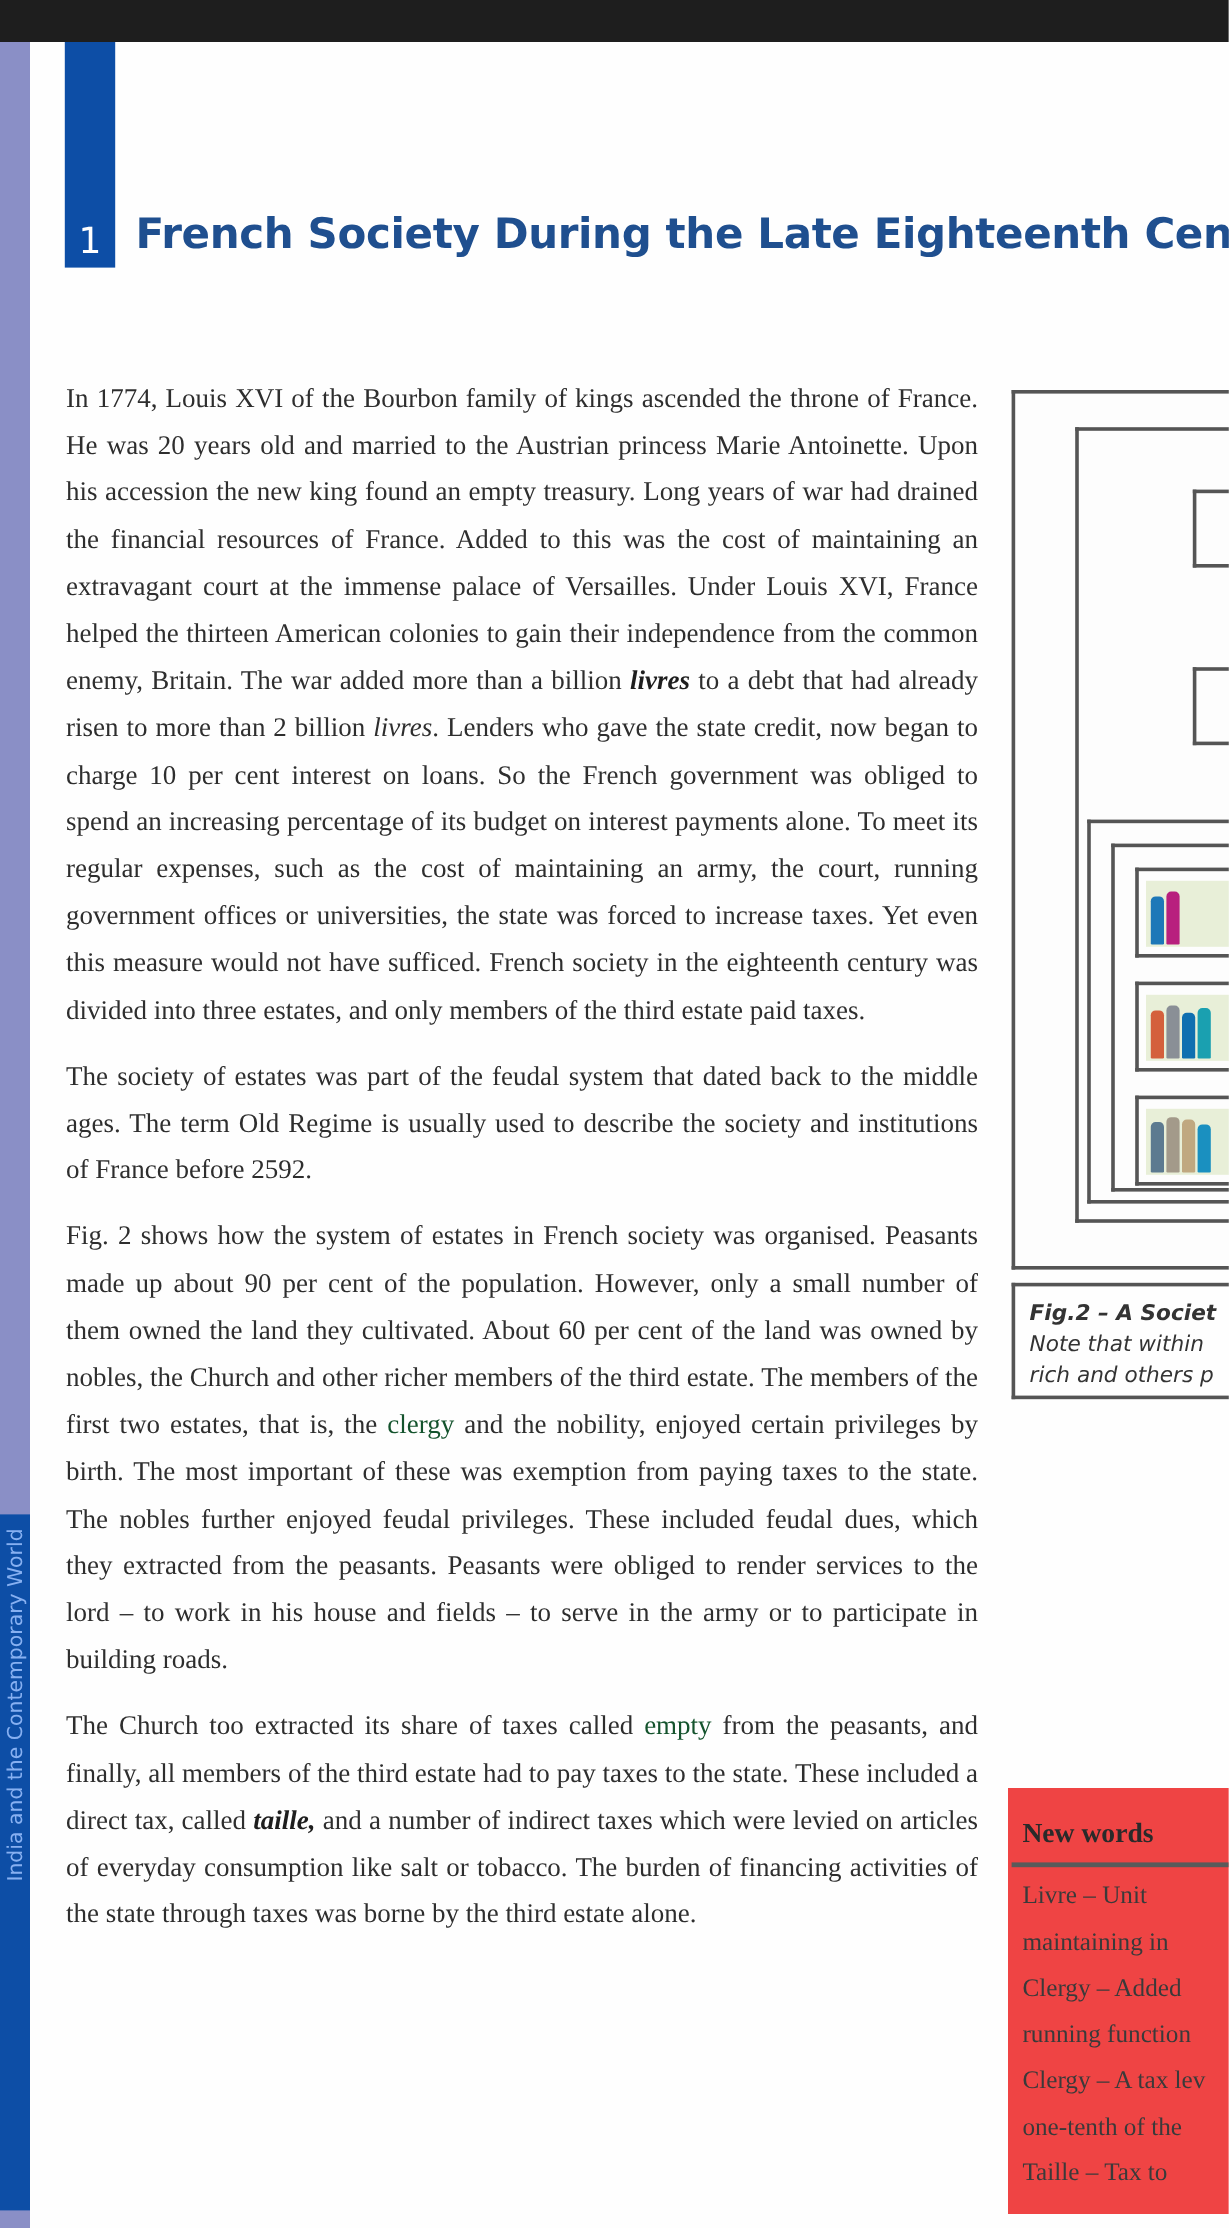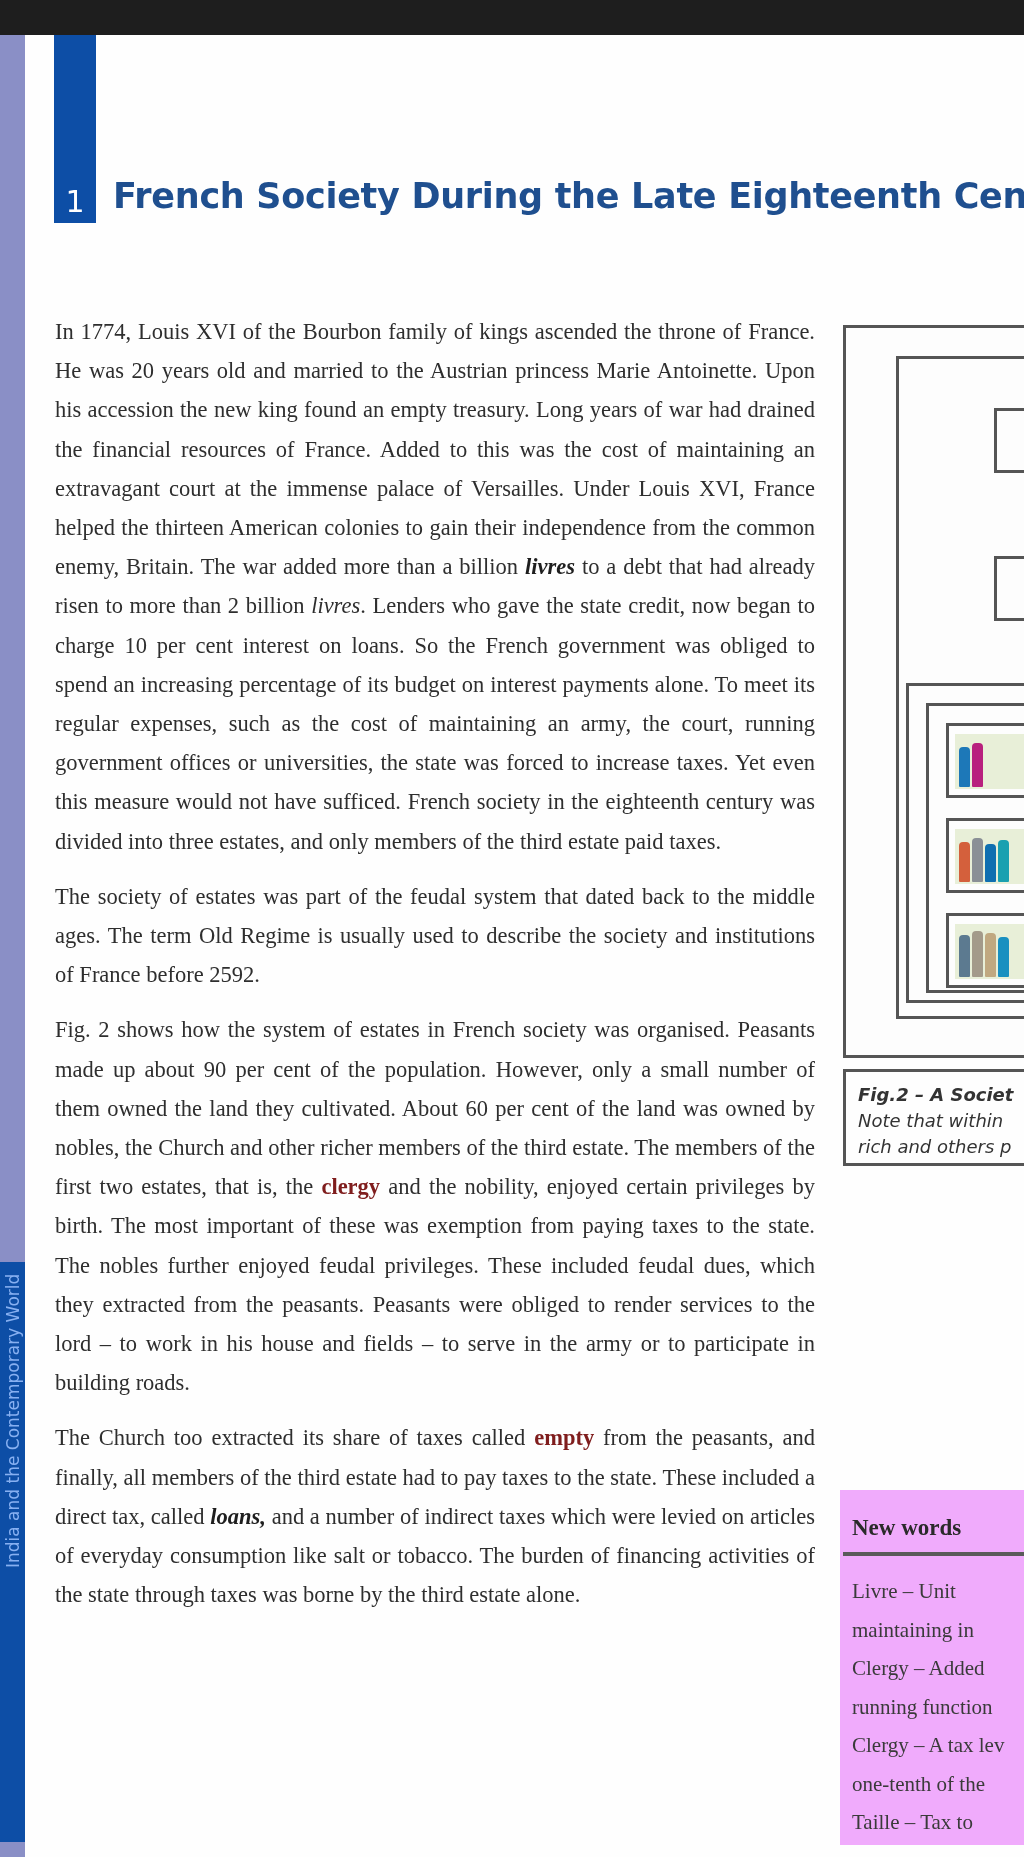--- a/index.html
+++ b/index.html
@@ -14,43 +14,43 @@
       font-family: "DejaVu Sans", sans-serif; font-size: 17px; color: #9dc2ff; white-space: nowrap; height: 560px; text-align: right; opacity: 0.85; }
 
     .chapter-bar { position: absolute; left: 54px; top: 35px; width: 42px; height: 188px; background: #0d4ea6; }
     .chapter-num { position: absolute; left: 54px; top: 180px; width: 42px; height: 43px; color: #fff; font-family: "DejaVu Sans", sans-serif;
       font-size: 30px; text-align: center; line-height: 43px; }
     .page-title { position: absolute; left: 113px; top: 176px; font-family: "DejaVu Sans", sans-serif; font-size: 35px; color: #1f4f8f;
       letter-spacing: -0.3px; white-space: nowrap; }
 
     .main-text { position: absolute; left: 55px; top: 312px; width: 760px; font-size: 22.5px; line-height: 39.2px; text-align: justify; color: #2e2e2e; }
     .main-text p { margin-bottom: 16px; }
-    .main-text b { font-weight: bold; color: #7f1d1d; }
+    .main-text b { font-weight: normal; color: #14532d; }
     .main-text i { font-style: italic; }
     .main-text .bi { font-weight: bold; font-style: italic; color: #1e1e1e; }
 
     
     .fig { position: absolute; left: 843px; top: 325px; width: 200px; height: 733px; border: 3px solid #555; border-right: none; background: #fdfdfd; }
     .fig-b2 { position: absolute; left: 50px; top: 28px; width: 200px; height: 663px; border: 3px solid #555; border-right: none; }
     .fig-empty { position: absolute; left: 148px; width: 60px; height: 65px; border: 3px solid #555; border-right: none; }
     .fig-b3 { position: absolute; left: 60px; top: 355px; width: 200px; height: 320px; border: 3px solid #555; border-right: none; }
     .fig-b4 { position: absolute; left: 80px; top: 375px; width: 200px; height: 290px; border: 3px solid #555; border-right: none; }
     .fig-row { position: absolute; left: 100px; width: 100px; height: 75px; border: 3px solid #555; border-right: none; padding: 8px 6px; }
     .fig-row .img { height: 55px; background: #e8efd8; display: flex; align-items: flex-end; gap: 2px; padding: 2px 4px; }
     .fig-row .img span { display: inline-block; width: 11px; border-radius: 4px 4px 1px 1px; }
 
     .caption { position: absolute; left: 843px; top: 1069px; width: 200px; height: 97px; border: 3px solid #555; border-right: none; padding: 10px 12px;
       font-family: "DejaVu Sans", sans-serif; font-style: italic; font-size: 18px; line-height: 26px; color: #333; white-space: nowrap; overflow: hidden; }
     .caption .cap-title { font-weight: bold; }
 
     
-    .newwords { position: absolute; left: 840px; top: 1490px; width: 184px; height: 355px; background: #f0abfc; overflow: hidden; }
+    .newwords { position: absolute; left: 840px; top: 1490px; width: 184px; height: 355px; background: #ef4444; overflow: hidden; }
     .nw-head { padding: 25px 0 0 12px; font-size: 23px; font-weight: bold; color: #2a2a2a; height: 62px; }
     .nw-rule { height: 4px; background: #5a5a5a; margin-left: 3px; }
-    .nw-body { padding: 16px 0 0 12px; font-size: 21px; line-height: 38.5px; color: #3a3a3a; white-space: nowrap; }
+    .nw-body { padding: 4px 0 0 12px; font-size: 21px; line-height: 38.5px; color: #3a3a3a; white-space: nowrap; }
   </style>
 </head>
 <body>
 
 <div class="top-bar"></div>
 
 <div class="side-strip"></div>
 <div class="side-strip-dark">
   <div class="side-strip-text">India and the Contemporary World</div>
 </div>
@@ -69,21 +69,21 @@
   <p>The society of estates was part of the feudal system that dated back to the middle ages. The term Old Regime is usually used to describe the society and institutions of France before 2592.</p>
   <p>
     <span>Fig. 2 shows how the system of estates in French society was organised. Peasants made up about 90 per cent of the population. However, only a small number of them owned the land they cultivated. About 60 per cent of the land was owned by nobles, the Church and other richer members of the third estate. The members of the first two estates, that is, the</span>
     <b>clergy</b>
     <span>and the nobility, enjoyed certain privileges by birth. The most important of these was exemption from paying taxes to the state. The nobles further enjoyed feudal privileges. These included feudal dues, which they extracted from the peasants. Peasants were obliged to render services to the lord – to work in his house and fields – to serve in the army or to participate in building roads.</span>
   </p>
   <p>
     <span>The Church too extracted its share of taxes called</span>
     <b>empty</b>
     <span>from the peasants, and finally, all members of the third estate had to pay taxes to the state. These included a direct tax, called</span>
-    <span class="bi">loans,</span>
+    <span class="bi">taille,</span>
     <span>and a number of indirect taxes which were levied on articles of everyday consumption like salt or tobacco. The burden of financing activities of the state through taxes was borne by the third estate alone.</span>
   </p>
 </div>
 
 <div class="fig">
   <div class="fig-b2"></div>
   <div class="fig-empty" style="top:80px;"></div>
   <div class="fig-empty" style="top:228px;"></div>
   <div class="fig-b3"></div>
   <div class="fig-b4"></div>

